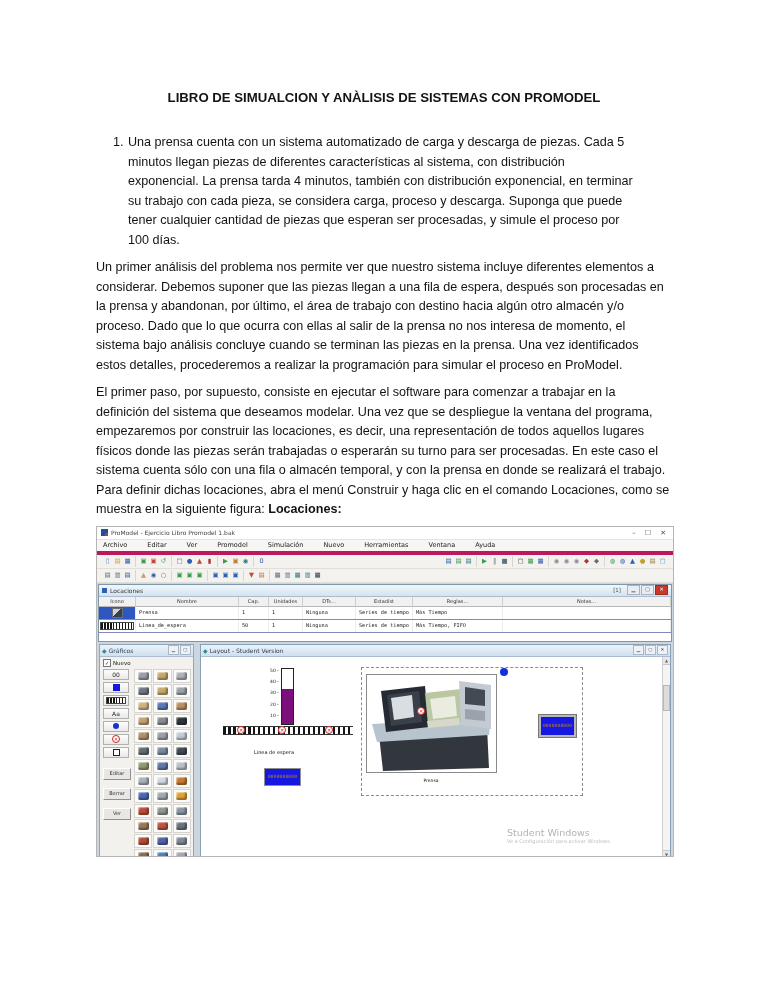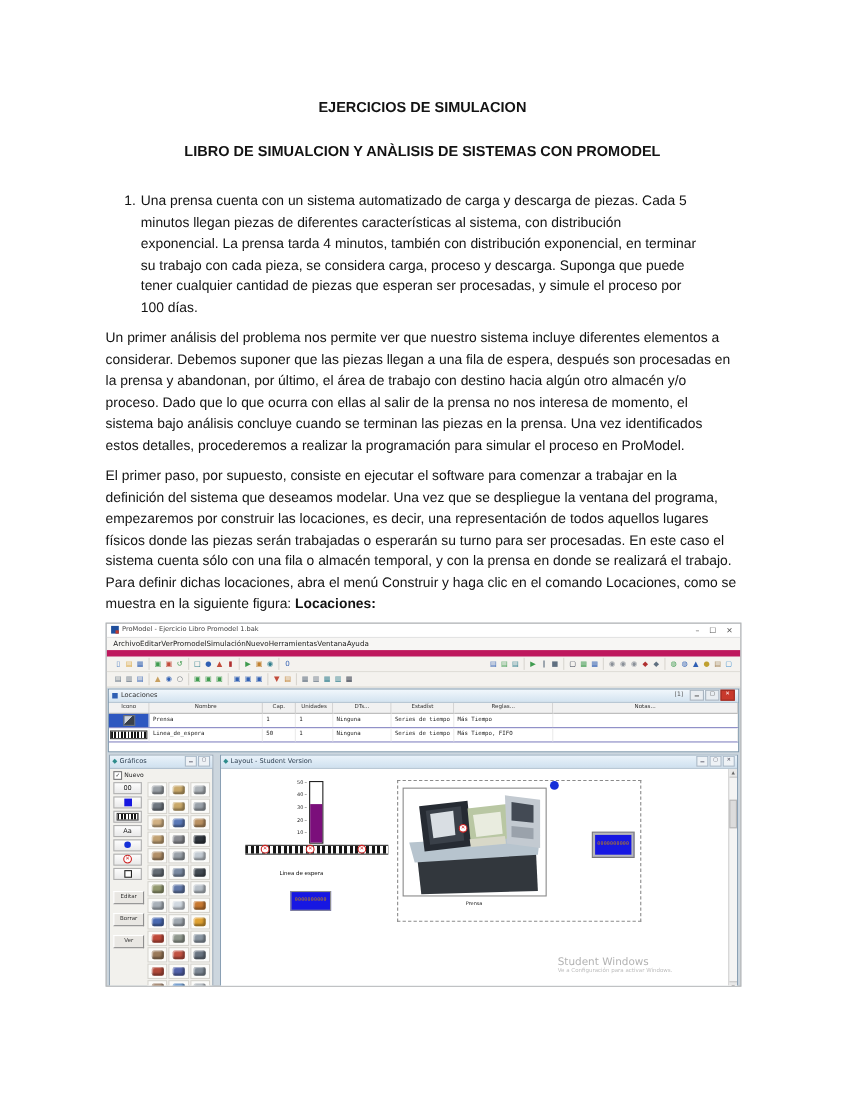--- a/index.html
+++ b/index.html
@@ -13,21 +13,21 @@
   p.para b{font-weight:bold;}
 
   
   .shot{position:relative;width:578px;height:331px;margin-top:6px;border:1px solid #b5b5b5;
         background:#ccd6de;font-family:"DejaVu Sans",sans-serif;box-sizing:border-box;overflow:hidden;}
   .titlebar{height:12px;background:#fff;display:flex;align-items:center;padding:0 4px;border-bottom:1px solid #e3e3e3;}
   .app-logo{width:7px;height:7px;background:#1f4e9c;margin-right:3px;position:relative;flex:0 0 7px;}
   .app-logo:after{content:"";position:absolute;right:0;bottom:0;width:3px;height:3px;background:#c23b2e;}
   .title-text{font-size:6px;color:#444;flex:1;white-space:nowrap;overflow:hidden;}
   .winctl{display:flex;gap:9px;font-size:7px;color:#555;padding-right:3px;}
-  .menubar{height:11px;background:#f7f6f4;display:flex;align-items:center;gap:0;padding:0 6px;font-size:6.5px;color:#222;border-bottom:6px solid #be185d;}
+  .menubar{height:11px;background:#f7f6f4;display:flex;align-items:center;gap:20px;padding:0 6px;font-size:6.5px;color:#222;border-bottom:4px solid #be185d;}
   .menu-item{cursor:default;}
   .toolbar{height:13px;background:#f4f2ee;display:flex;align-items:center;padding:0 3px;border-bottom:1px solid #e0ded8;}
   .tgroup{display:flex;align-items:center;gap:1px;padding:0 3px;border-right:1px solid #d9d6d0;height:11px;}
   .tgroup.noline{border-right:none;}
   .ticon{width:9px;height:9px;font-size:6.5px;line-height:9px;text-align:center;cursor:default;}
   .tb-spacer{flex:1;}
 
   
   .locwin{margin:1px 1px 2px 1px;background:#fff;border:1px solid #7e97ab;height:58px;box-sizing:border-box;}
   .lw-title{height:11px;background:linear-gradient(#f1f7fc,#d3e3f0);border-bottom:1px solid #aabccd;display:flex;align-items:center;padding:0 3px;}
@@ -99,21 +99,20 @@
   .vscroll{position:absolute;top:0;right:0;bottom:0;width:7px;background:#f4f4f4;border-left:1px solid #d0d0d0;}
   .vthumb{position:absolute;top:28px;left:0;right:0;height:26px;background:#dcdcdc;border:1px solid #b8b8b8;box-sizing:border-box;}
   .varr{position:absolute;left:0;right:0;height:7px;background:#e8e8e8;font-size:4px;line-height:7px;text-align:center;color:#666;}
   .varr.t{top:0;border-bottom:1px solid #c8c8c8;}
   .varr.b{bottom:0;border-top:1px solid #c8c8c8;}
 </style>
 </head>
 <body>
 
 <div class="page">
-  <div class="doc-title">EJERCICIOS DE SIMULACION</div>
   <div class="doc-title">LIBRO DE SIMUALCION Y ANÀLISIS DE SISTEMAS CON PROMODEL</div>
 
   <div class="doc-text">
     <div class="list-item">
       <span class="li-num">1.</span>
       <span>Una prensa cuenta con un sistema automatizado de carga y descarga de piezas. Cada 5 minutos llegan piezas de diferentes características al sistema, con distribución exponencial. La prensa tarda 4 minutos, también con distribución exponencial, en terminar su trabajo con cada pieza, se considera carga, proceso y descarga. Suponga que puede tener cualquier cantidad de piezas que esperan ser procesadas, y simule el proceso por 100 días.</span>
     </div>
     <p class="para">Un primer análisis del problema nos permite ver que nuestro sistema incluye diferentes elementos a considerar. Debemos suponer que las piezas llegan a una fila de espera, después son procesadas en la prensa y abandonan, por último, el área de trabajo con destino hacia algún otro almacén y/o proceso. Dado que lo que ocurra con ellas al salir de la prensa no nos interesa de momento, el sistema bajo análisis concluye cuando se terminan las piezas en la prensa. Una vez identificados estos detalles, procederemos a realizar la programación para simular el proceso en ProModel.</p>
     <p class="para"><span>El primer paso, por supuesto, consiste en ejecutar el software para comenzar a trabajar en la definición del sistema que deseamos modelar. Una vez que se despliegue la ventana del programa, empezaremos por construir las locaciones, es decir, una representación de todos aquellos lugares físicos donde las piezas serán trabajadas o esperarán su turno para ser procesadas. En este caso el sistema cuenta sólo con una fila o almacén temporal, y con la prensa en donde se realizará el trabajo. Para definir dichas locaciones, abra el menú Construir y haga clic en el comando Locaciones, como se muestra en la siguiente figura: </span><b>Locaciones:</b></p>
   </div>

